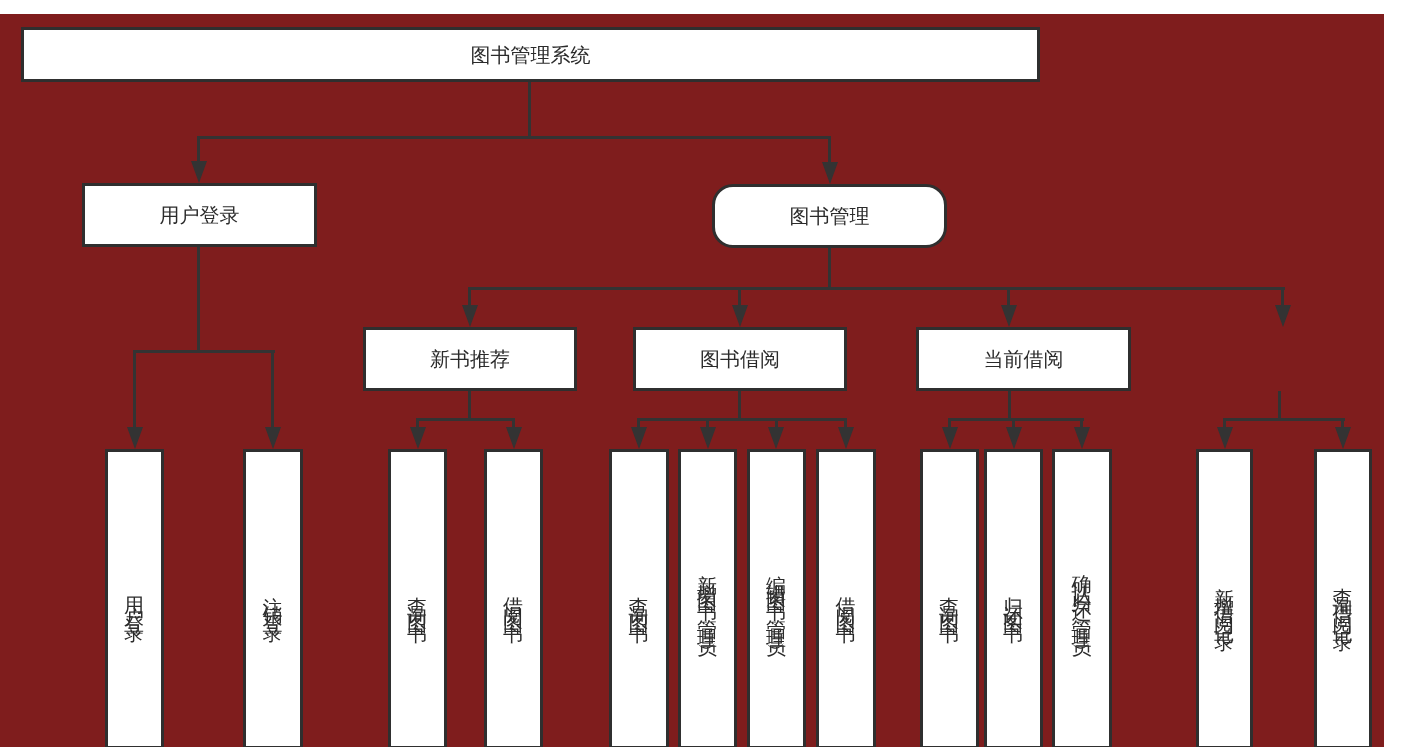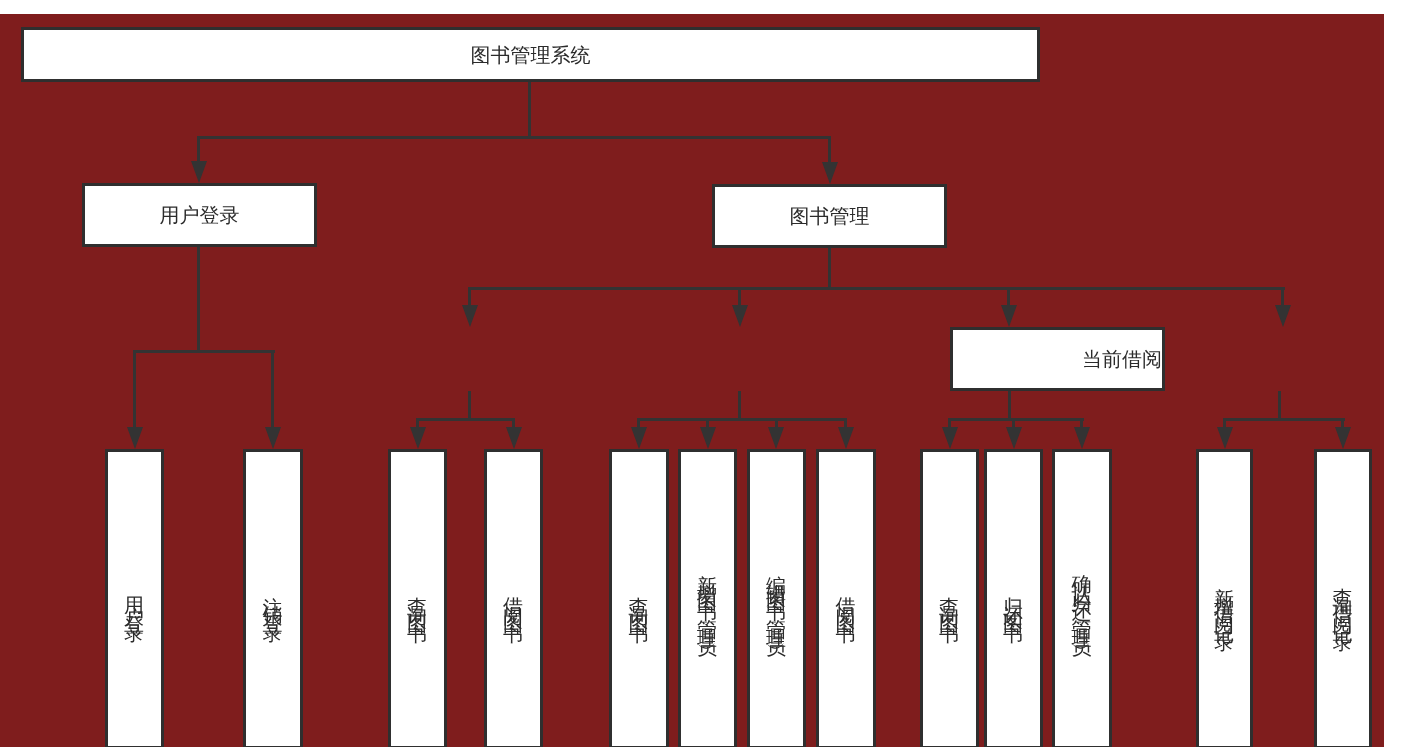--- a/index.html
+++ b/index.html
@@ -70,21 +70,21 @@
   <div class="vline" style="left:528px; top:68px; width:3px; height:57px;"></div>
   <div class="hline" style="left:197px; top:122px; width:634px; height:3px;"></div>
   <div class="vline" style="left:197px; top:125px; width:3px; height:25px;"></div>
   <div class="arrow" style="left:191px; top:147px;"></div>
   <div class="vline" style="left:828px; top:125px; width:3px; height:25px;"></div>
   <div class="arrow" style="left:822px; top:148px;"></div>
 
   <div class="node" style="left:82px; top:169px; width:235px; height:64px;">
     <span class="lbl">用户登录</span>
   </div>
-  <div class="node" style="left:712px; top:170px; width:235px; height:64px;">
+  <div class="node" style="left:712px; top:170px; width:235px; height:64px;border-radius:21px;">
     <span class="lbl">图书管理</span>
   </div>
 
   <div class="vline" style="left:197px; top:233px; width:3px; height:106px;"></div>
   <div class="hline" style="left:133px; top:336px; width:142px; height:3px;"></div>
   <div class="vline" style="left:133px; top:339px; width:3px; height:76px;"></div>
   <div class="arrow" style="left:127px; top:413px;"></div>
   <div class="vline" style="left:271px; top:339px; width:3px; height:76px;"></div>
   <div class="arrow" style="left:265px; top:413px;"></div>
 
@@ -92,21 +92,27 @@
   <div class="hline" style="left:468px; top:273px; width:817px; height:3px;"></div>
   <div class="vline" style="left:468px; top:276px; width:3px; height:17px;"></div>
   <div class="arrow" style="left:462px; top:291px;"></div>
   <div class="vline" style="left:738px; top:276px; width:3px; height:17px;"></div>
   <div class="arrow" style="left:732px; top:291px;"></div>
   <div class="vline" style="left:1007px; top:276px; width:3px; height:17px;"></div>
   <div class="arrow" style="left:1001px; top:291px;"></div>
   <div class="vline" style="left:1281px; top:276px; width:3px; height:17px;"></div>
   <div class="arrow" style="left:1275px; top:291px;"></div>
 
-  <div class="node" style="left:950px; top:313px; width:215px; height:64px;justify-content:flex-end;">
+  <div class="node" style="left:363px; top:313px; width:214px; height:64px;">
+    <span class="lbl">新书推荐</span>
+  </div>
+  <div class="node" style="left:633px; top:313px; width:214px; height:64px;">
+    <span class="lbl">图书借阅</span>
+  </div>
+  <div class="node" style="left:916px; top:313px; width:215px; height:64px;">
     <span class="lbl">当前借阅</span>
   </div>
 
   <div class="vline" style="left:468px; top:377px; width:3px; height:30px;"></div>
   <div class="hline" style="left:416px; top:404px; width:99px; height:3px;"></div>
   <div class="vline" style="left:416px; top:407px; width:3px; height:8px;"></div>
   <div class="arrow" style="left:410px; top:413px;"></div>
   <div class="vline" style="left:512px; top:407px; width:3px; height:8px;"></div>
   <div class="arrow" style="left:506px; top:413px;"></div>
 

